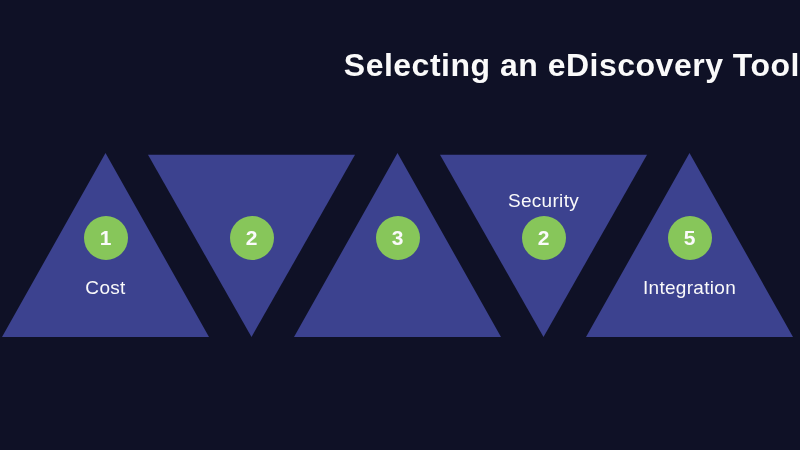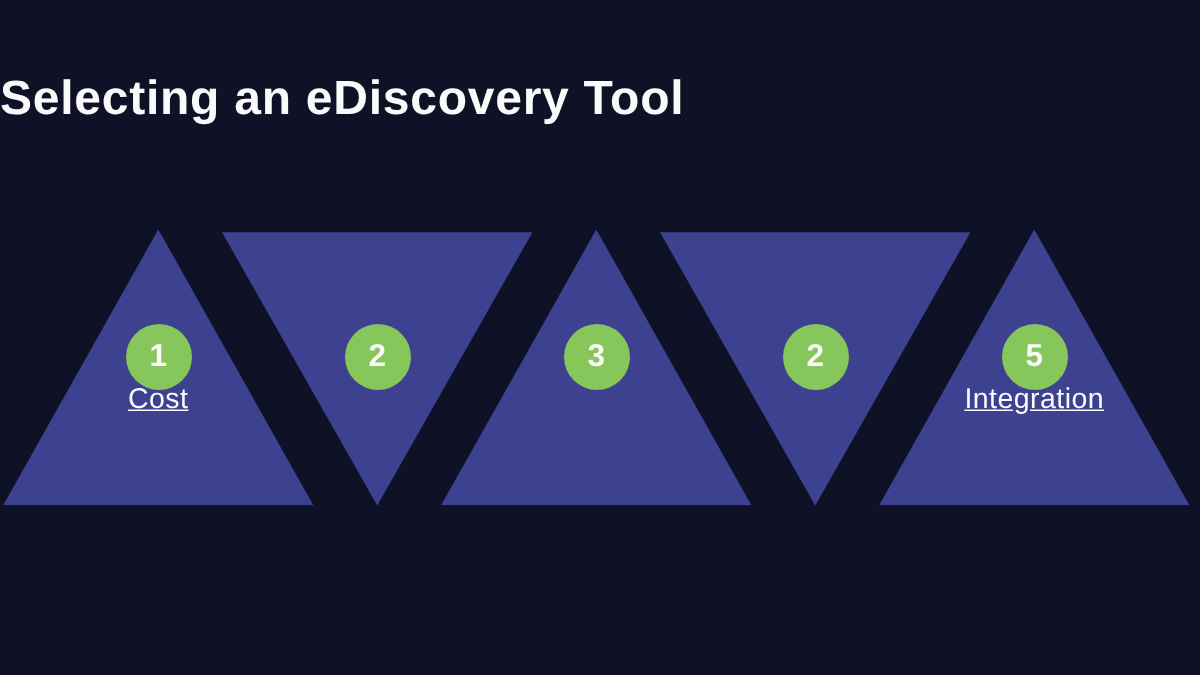--- a/index.html
+++ b/index.html
@@ -16,21 +16,21 @@
     font-family: "Liberation Sans", sans-serif;
   }
   .stage {
     position: relative;
     width: 800px; height: 450px;
   }
   .title {
     position: absolute;
     top: 47px; left: 0;
     width: 800px;
-    text-align: left;
+    text-align: right;
     color: var(--text);
     font-size: 32px;
     font-weight: 700;
     letter-spacing: 0.5px;
   }
   .tri-group {
     position: absolute;
     top: 153px;
     width: 207px;
     height: 184px;
@@ -60,21 +60,21 @@
   .step-label {
     position: absolute;
     left: 50%;
     transform: translateX(-50%);
     white-space: nowrap;
     color: var(--text);
     font-size: 19px;
     font-weight: 400;
     letter-spacing: 0.3px;
   }
-  .up .step-label { top: 103px; text-decoration: underline; }
+  .up .step-label { top: 124px; }
   .down .step-label { top: 37px; }
 
   .g1 { left: 2px; }
   .g2 { left: 148px; }
   .g3 { left: 294px; }
   .g4 { left: 440px; }
   .g5 { left: 586px; }
 </style>
 </head>
 <body>
@@ -94,20 +94,21 @@
     <div class="num-circle">2</div>
   </div>
 
   <div class="tri-group up g3">
     <div class="tri-shape"></div>
     <div class="num-circle">3</div>
   </div>
 
   <div class="tri-group down g4">
     <div class="tri-shape"></div>
+    <div class="step-label">Security</div>
     <div class="num-circle">2</div>
   </div>
 
   <div class="tri-group up g5">
     <div class="tri-shape"></div>
     <div class="num-circle">5</div>
     <div class="step-label">Integration</div>
   </div>
 
 </div>

